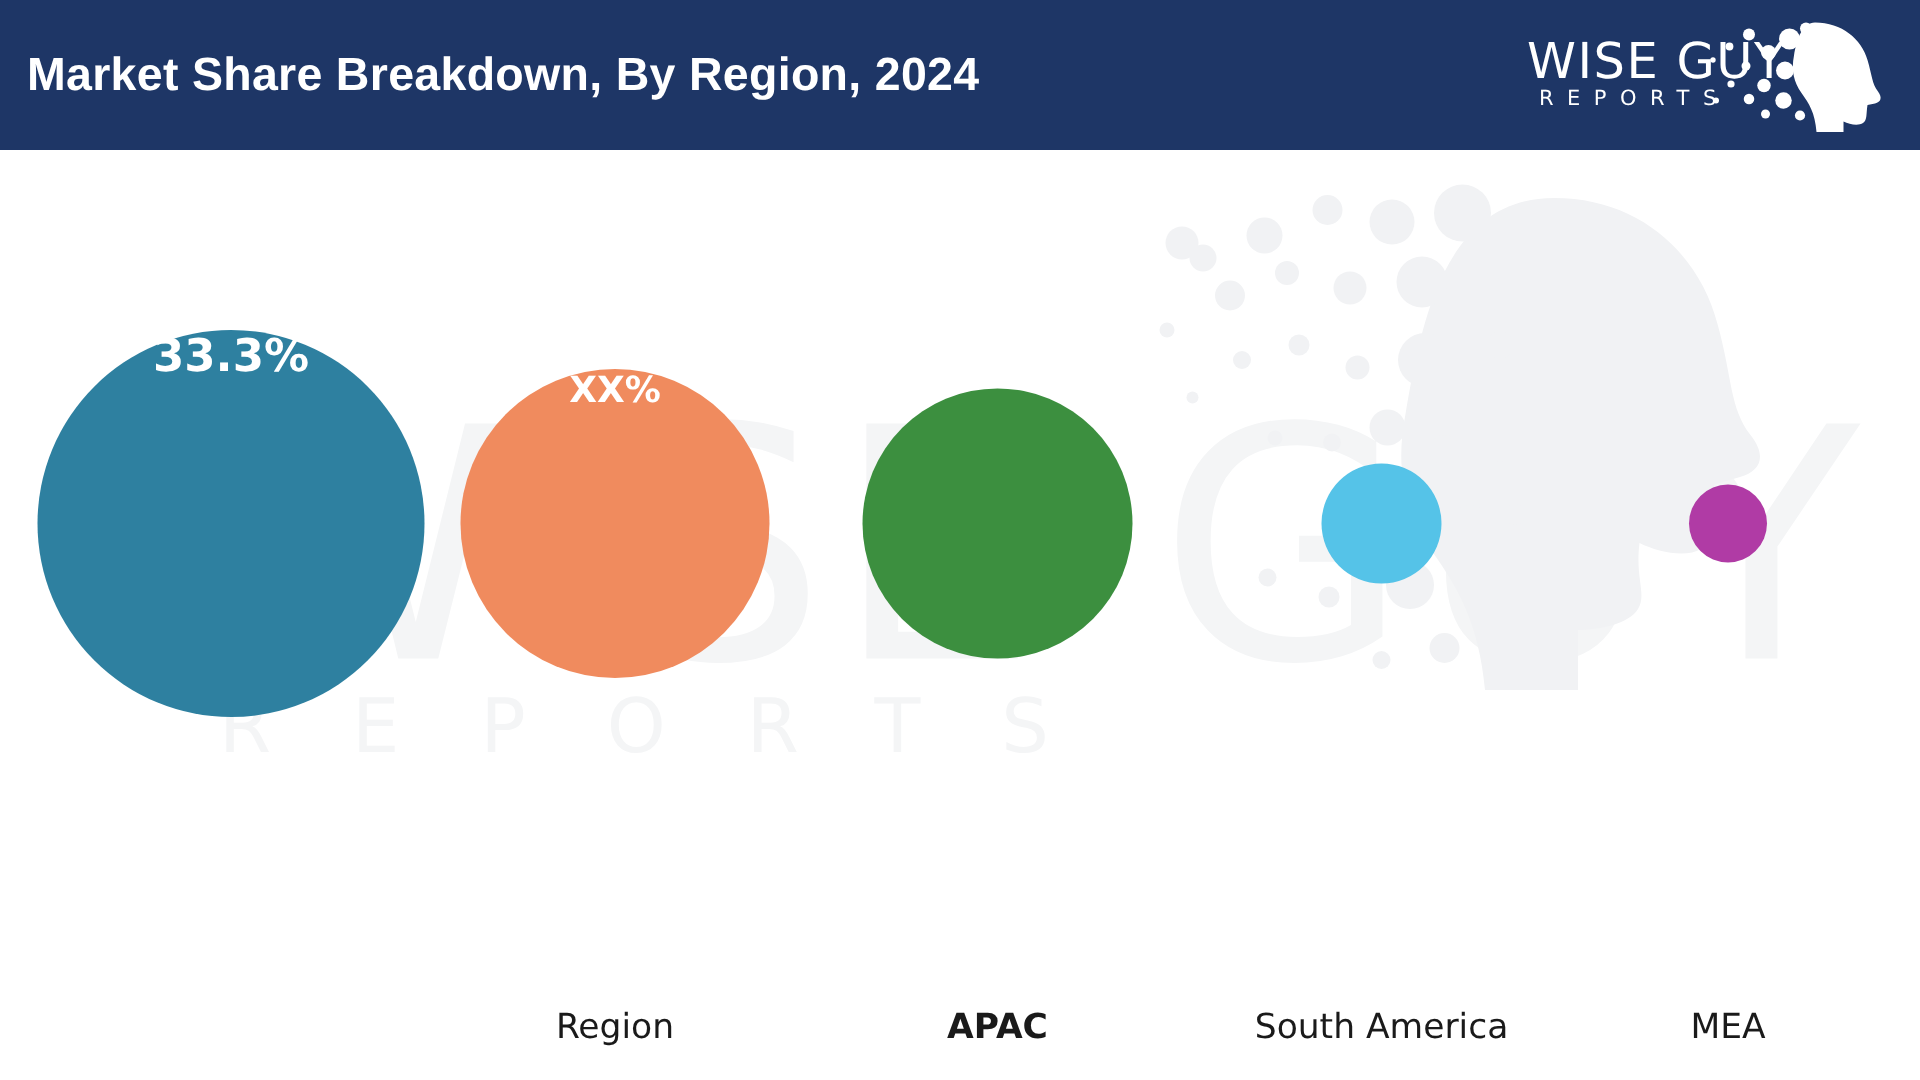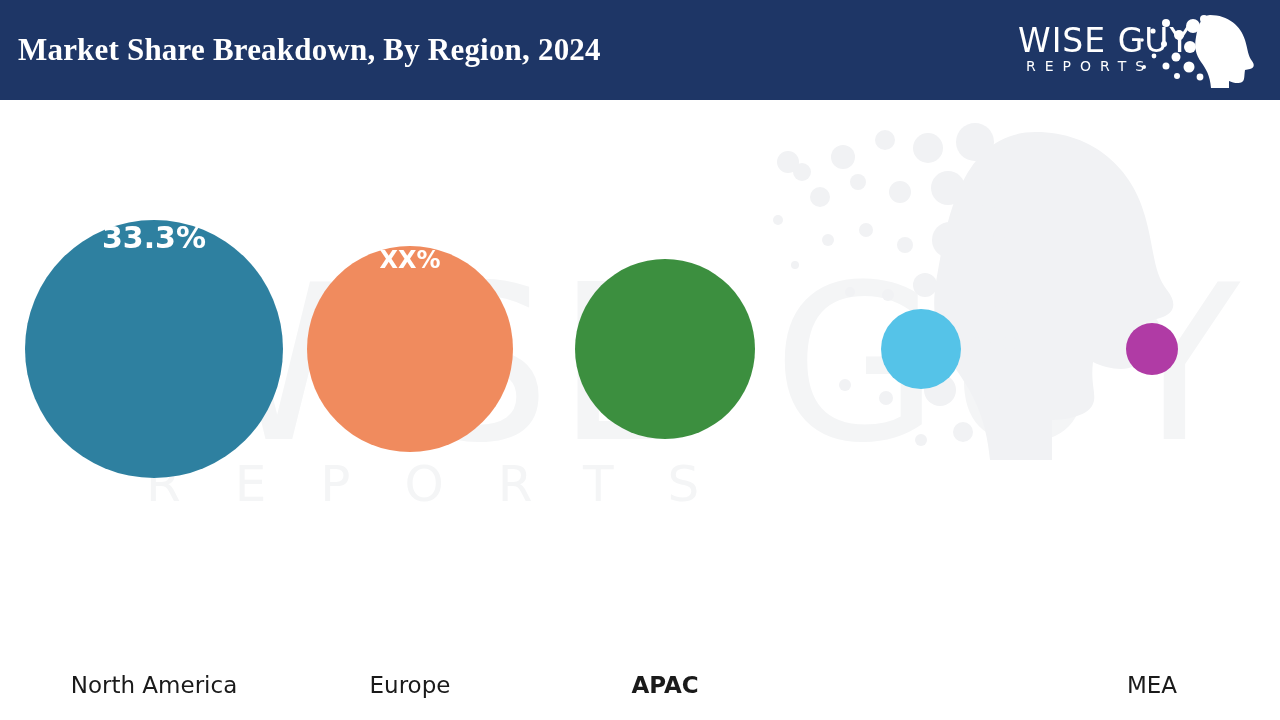--- a/index.html
+++ b/index.html
@@ -35,21 +35,21 @@
   #header-title {
     position: absolute;
     left: 18px;
     top: 50px;
     transform: translateY(-50%);
     color: #ffffff;
     font-size: 31px;
     font-weight: bold;
     letter-spacing: 0.2px;
     white-space: nowrap;
-    font-family: Liberation Serif, serif;
+    font-family: Liberation Sans, sans-serif;
   }
 
   
   #header-logo {
     position: absolute;
     right: 16px;
     top: 9px;
     width: 250px;
     height: 82px;
   }
@@ -229,35 +229,35 @@
         <circle cx="795" cy="165" r="4"></circle>
       </g>
     </svg>
   </div>
 
   <div id="chart-area">
 
     <div class="bubble" style="width: 258px; height: 258px; left: 25px; top: 120px; background: rgb(46, 128, 160);">
       <span class="bubble-value" style="font-size: 30px;">33.3%</span>
     </div>
-    <div class="cat-label" style="width: 300px; left: 4px; top: 572px;">North America</div>
 
     <div class="bubble" style="width: 206px; height: 206px; left: 307px; top: 146px; background: rgb(240, 139, 94);">
       <span class="bubble-value" style="font-size: 24px;">XX%</span>
     </div>
-    <div class="cat-label" style="width: 300px; left: 260px; top: 572px;">Europe</div>
+    <div class="cat-label" style="width: 300px; left: 260px; top: 572px;">Region</div>
 
     <div class="bubble" style="width: 180px; height: 180px; left: 575px; top: 159px; background: rgb(60, 143, 63);">
       <span class="bubble-value" style="font-size: 20px;"></span>
     </div>
     <div class="cat-label" style="width: 300px; left: 515px; top: 572px; font-weight: bold;">APAC</div>
 
     <div class="bubble" style="width: 80px; height: 80px; left: 881px; top: 209px; background: rgb(85, 195, 232);">
       <span class="bubble-value" style="font-size: 14px;"></span>
     </div>
+    <div class="cat-label" style="width: 300px; left: 771px; top: 572px;">South America</div>
 
     <div class="bubble" style="width: 52px; height: 52px; left: 1126px; top: 223px; background: rgb(176, 59, 165);">
       <span class="bubble-value" style="font-size: 12px;"></span>
     </div>
     <div class="cat-label" style="width: 300px; left: 1002px; top: 572px;">MEA</div>
 
   </div>
 </div>
 
 </body></html>

